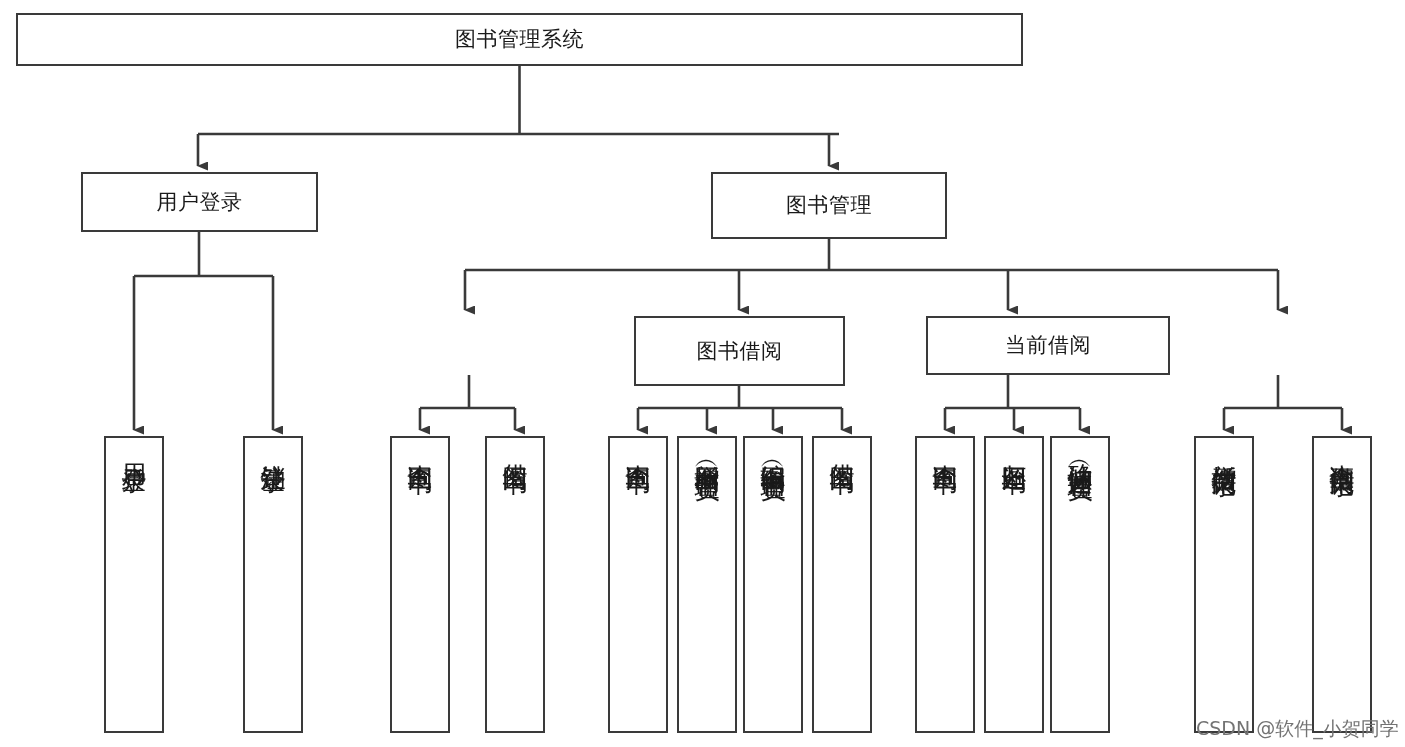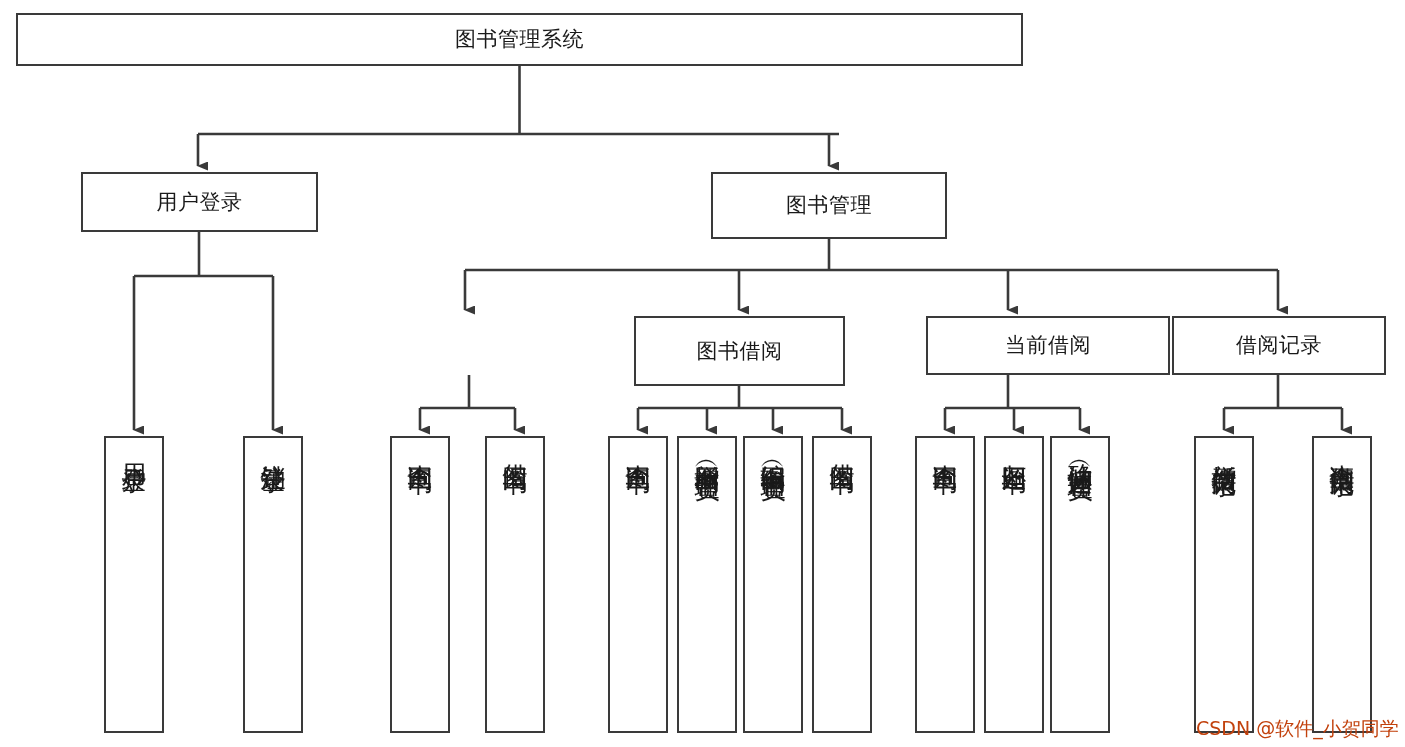--- a/index.html
+++ b/index.html
@@ -53,21 +53,21 @@
   }
   .node.vert .lbl {
     writing-mode: vertical-rl;
     text-orientation: upright;
     font-size: 25px;
     line-height: 1.0;
     letter-spacing: 2px;
   }
   .watermark {
     position: absolute;
-    color: #c2410c;
+    color: #737373;
     font-size: 19px;
     white-space: nowrap;
     z-index: 3;
     font-family: "DejaVu Sans", "Liberation Sans", sans-serif;
   }
 </style>
 </head>
 <body>
 
 <div id="canvas">
@@ -132,23 +132,20 @@
   <div class="node horiz" style="left:711px; top:172px; width:236px; height:67px;">
     <span class="lbl">图书管理</span>
   </div>
 
   <div class="node horiz" style="left:634px; top:316px; width:211px; height:70px;">
     <span class="lbl">图书借阅</span>
   </div>
   <div class="node horiz" style="left:903px; top:316px; width:244px; height:59px;margin-left:23px;">
     <span class="lbl">当前借阅</span>
   </div>
-  <div class="node horiz" style="left:1172px; top:316px; width:214px; height:59px;">
-    <span class="lbl">借阅记录</span>
-  </div>
 
   <div class="node vert" style="left:104px; top:436px; width:60px; height:297px;">
     <span class="lbl">用户登录</span>
   </div>
   <div class="node vert" style="left:243px; top:436px; width:60px; height:297px;">
     <span class="lbl">注销登录</span>
   </div>
   <div class="node vert" style="left:390px; top:436px; width:60px; height:297px;">
     <span class="lbl">查询图书</span>
   </div>

